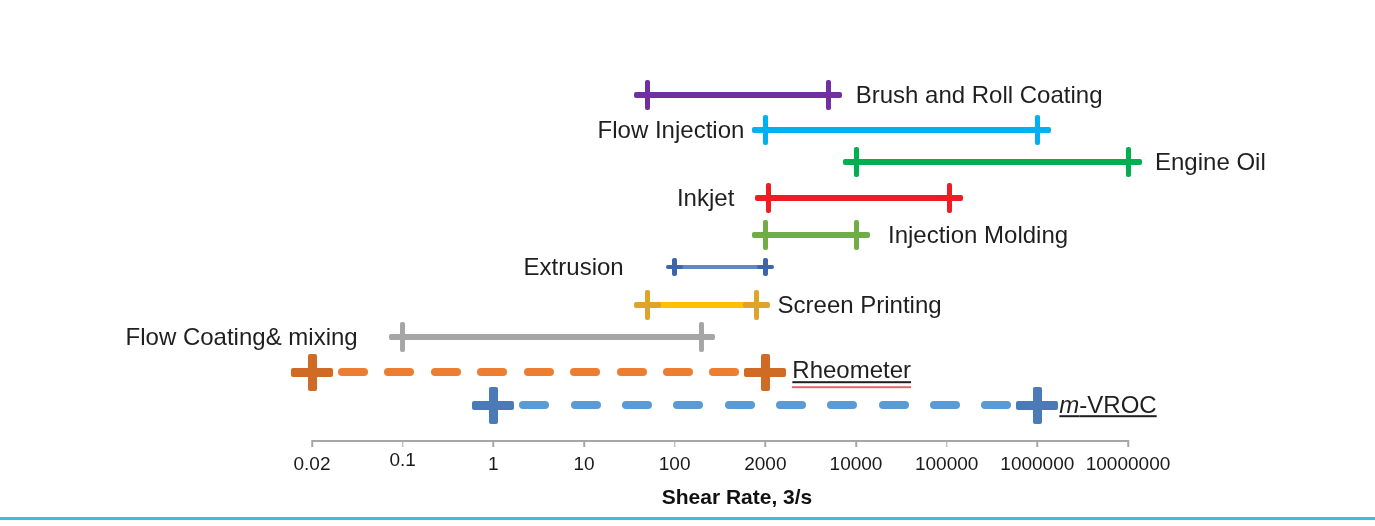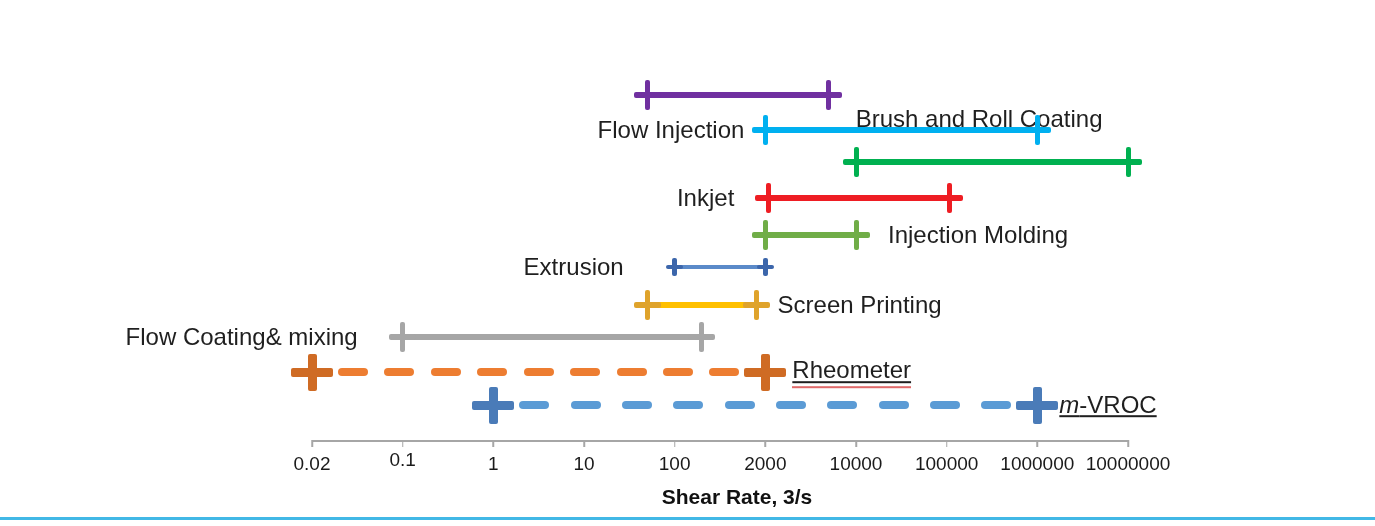--- a/index.html
+++ b/index.html
@@ -60,36 +60,37 @@
       <div class="tick-mark" style="left: 1037.33px; top: 440px; width: 1.5px; height: 7px; background: rgb(166, 166, 166);"></div>
       <div class="tick-label" style="left: 1037.33px; top: 454px;">1000000</div>
       <div class="tick-mark" style="left: 1128px; top: 440px; width: 1.5px; height: 7px; background: rgb(166, 166, 166);"></div>
       <div class="tick-label" style="left: 1128px; top: 454px;">10000000</div>
       <div class="series" style="left: 0px; top: 0px; width: 100%; height: 100%; pointer-events: none;">
         <div class="bar-line" style="left: 647.373px; top: 92px; width: 181.333px; height: 6px; background: rgb(112, 48, 160);"></div>
         <div class="marker-v" style="left: 644.873px; top: 80px; width: 5px; height: 30px; background: rgb(112, 48, 160); border-radius: 2px;"></div>
         <div class="marker-h" style="left: 633.873px; top: 92px; width: 27px; height: 6px; background: rgb(112, 48, 160); border-radius: 2px;"></div>
         <div class="marker-v" style="left: 826.207px; top: 80px; width: 5px; height: 30px; background: rgb(112, 48, 160); border-radius: 2px;"></div>
         <div class="marker-h" style="left: 815.207px; top: 92px; width: 27px; height: 6px; background: rgb(112, 48, 160); border-radius: 2px;"></div>
-        <div class="series-label" style="top: 95px; left: 855.707px; margin-top: 24px;">Brush and Roll Coating</div>
+        <div class="series-label" style="top: 95px; left: 855.707px;">Brush and Roll Coating</div>
       </div>
       <div class="series" style="left: 0px; top: 0px; width: 100%; height: 100%; pointer-events: none;">
         <div class="bar-line" style="left: 765.333px; top: 127px; width: 272px; height: 6px; background: rgb(0, 176, 240);"></div>
         <div class="marker-v" style="left: 762.833px; top: 115px; width: 5px; height: 30px; background: rgb(0, 176, 240); border-radius: 2px;"></div>
         <div class="marker-h" style="left: 751.833px; top: 127px; width: 27px; height: 6px; background: rgb(0, 176, 240); border-radius: 2px;"></div>
         <div class="marker-v" style="left: 1034.83px; top: 115px; width: 5px; height: 30px; background: rgb(0, 176, 240); border-radius: 2px;"></div>
         <div class="marker-h" style="left: 1023.83px; top: 127px; width: 27px; height: 6px; background: rgb(0, 176, 240); border-radius: 2px;"></div>
         <div class="series-label" style="top: 130px; left: 744.333px; transform: translate(-100%, -50%);">Flow Injection</div>
       </div>
       <div class="series" style="left: 0px; top: 0px; width: 100%; height: 100%; pointer-events: none;">
         <div class="bar-line" style="left: 856px; top: 159px; width: 272px; height: 6px; background: rgb(0, 176, 80);"></div>
         <div class="marker-v" style="left: 853.5px; top: 147px; width: 5px; height: 30px; background: rgb(0, 176, 80); border-radius: 2px;"></div>
         <div class="marker-h" style="left: 842.5px; top: 159px; width: 27px; height: 6px; background: rgb(0, 176, 80); border-radius: 2px;"></div>
         <div class="marker-v" style="left: 1125.5px; top: 147px; width: 5px; height: 30px; background: rgb(0, 176, 80); border-radius: 2px;"></div>
         <div class="marker-h" style="left: 1114.5px; top: 159px; width: 27px; height: 6px; background: rgb(0, 176, 80); border-radius: 2px;"></div>
+        <div class="series-label" style="top: 162px; left: 1155px;">Engine Oil</div>
       </div>
       <div class="series" style="left: 3px; top: 0px; width: 100%; height: 100%; pointer-events: none; border-radius: 20px;">
         <div class="bar-line" style="left: 765.333px; top: 195px; width: 181.333px; height: 6px; background: rgb(238, 29, 35);"></div>
         <div class="marker-v" style="left: 762.833px; top: 183px; width: 5px; height: 30px; background: rgb(238, 29, 35); border-radius: 2px;"></div>
         <div class="marker-h" style="left: 751.833px; top: 195px; width: 27px; height: 6px; background: rgb(238, 29, 35); border-radius: 2px;"></div>
         <div class="marker-v" style="left: 944.167px; top: 183px; width: 5px; height: 30px; background: rgb(238, 29, 35); border-radius: 2px;"></div>
         <div class="marker-h" style="left: 933.167px; top: 195px; width: 27px; height: 6px; background: rgb(238, 29, 35); border-radius: 2px;"></div>
         <div class="series-label" style="top: 198px; left: 731.333px; transform: translate(-100%, -50%);">Inkjet</div>
       </div>
       <div class="series" style="left: 0px; top: 0px; width: 100%; height: 100%; pointer-events: none; border-radius: 28px;">

